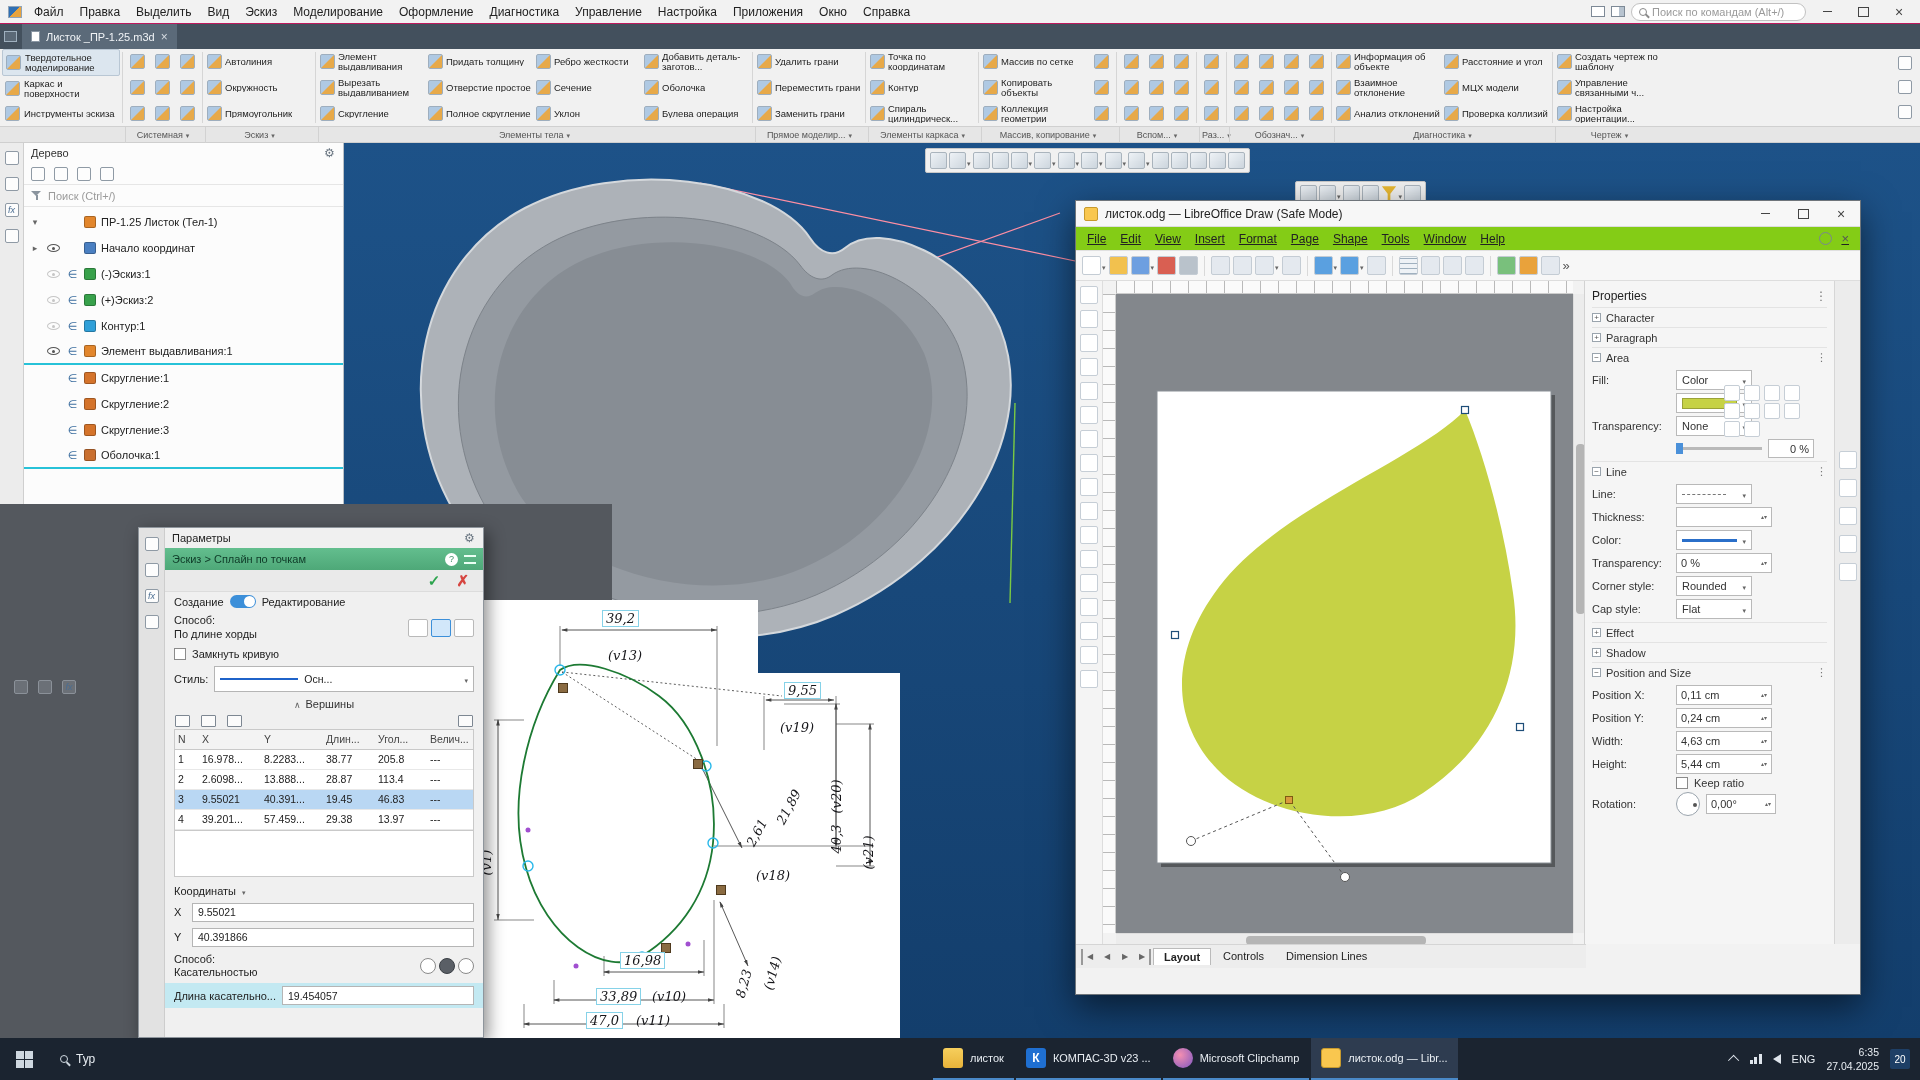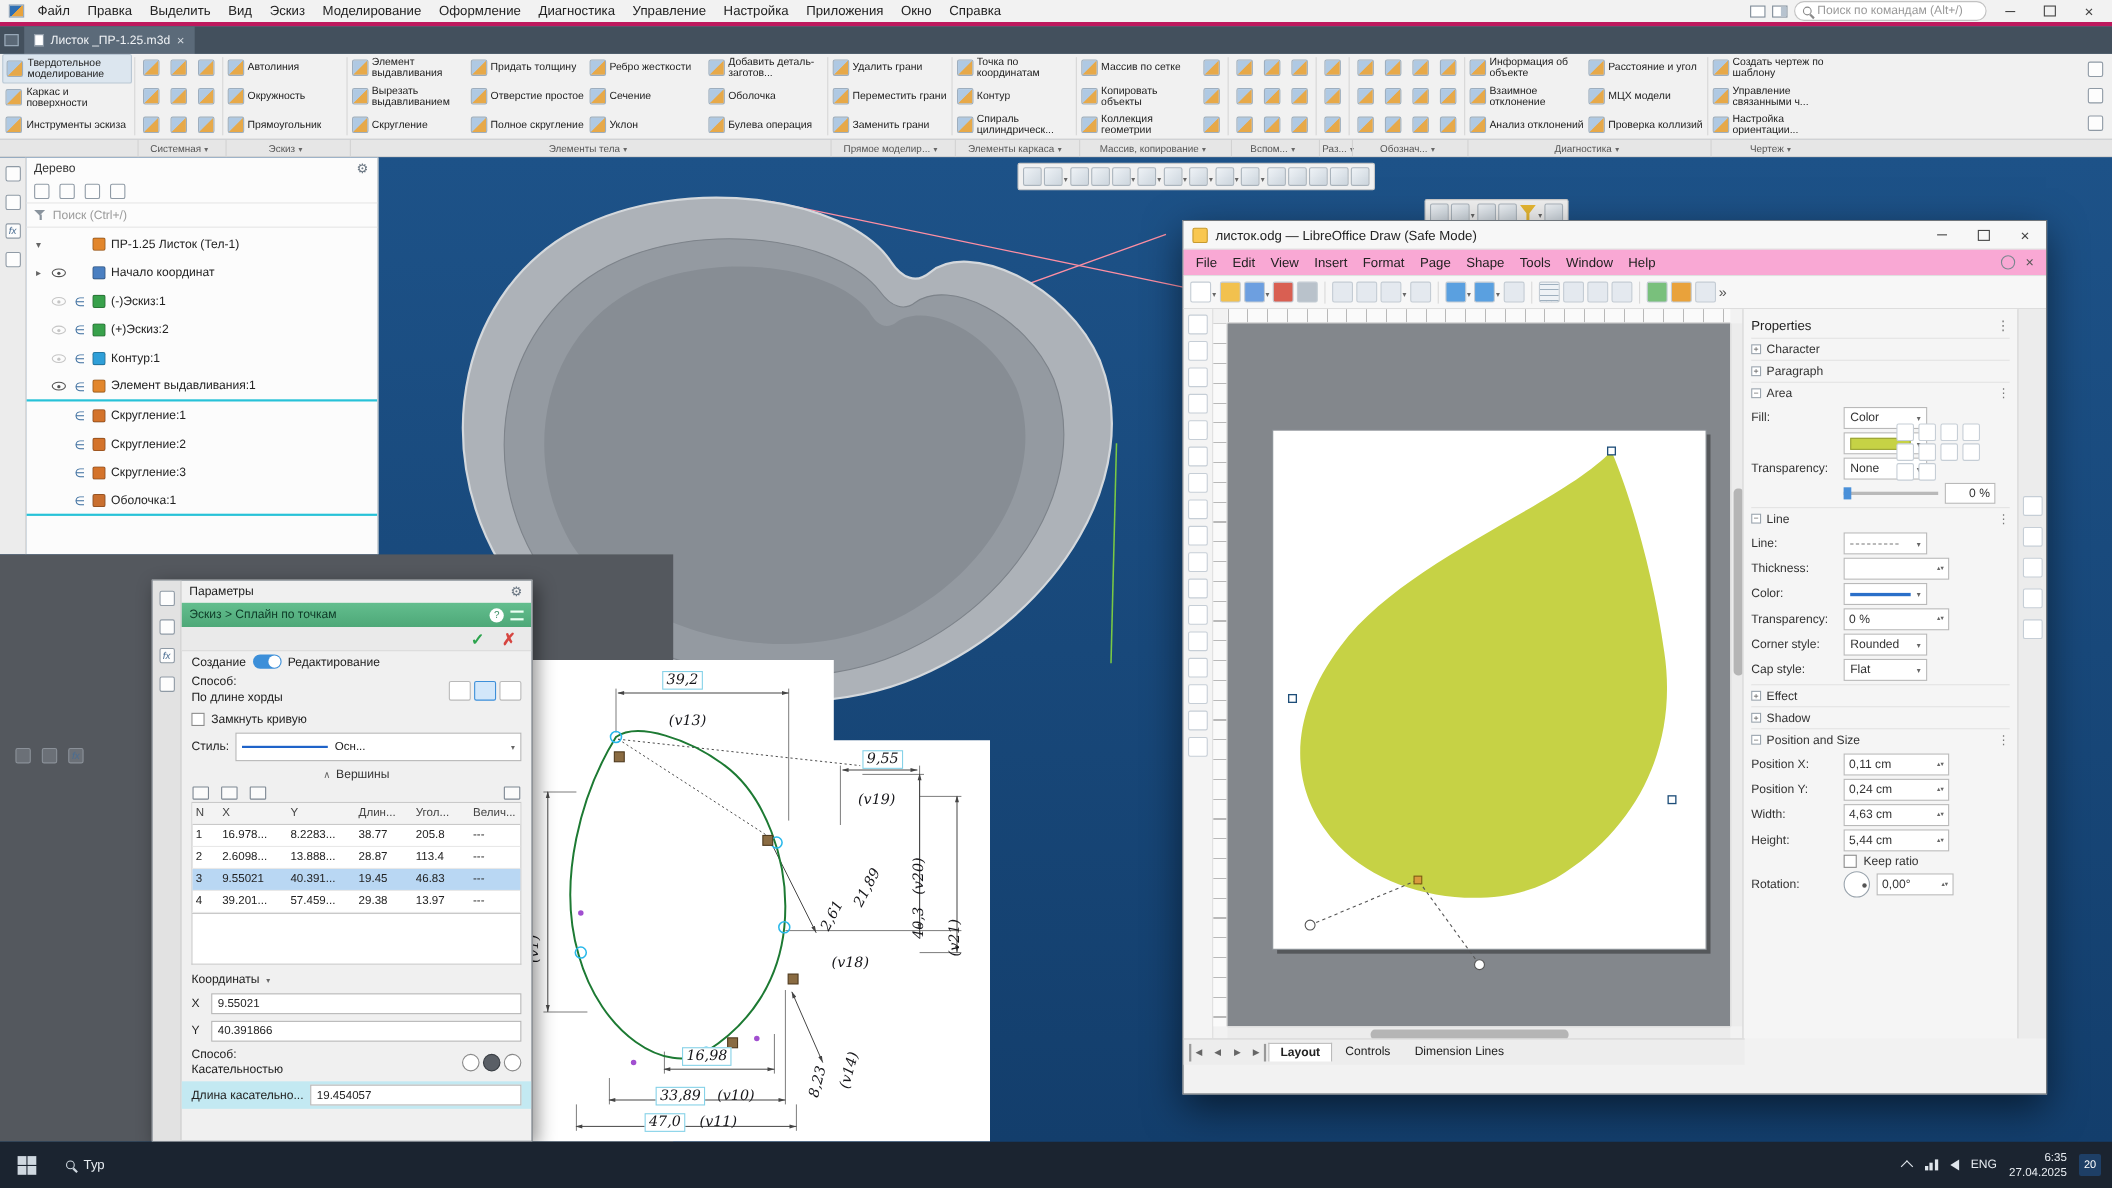--- a/index.html
+++ b/index.html
@@ -2,21 +2,21 @@
 <html><head>
 <meta charset="utf-8">
 <style>
   * { box-sizing: border-box; margin: 0; padding: 0; }
   html,body { width:1920px; height:1080px; overflow:hidden; background:#000; }
   body { font-family:"Liberation Sans", sans-serif; }
   #root { position:relative; width:1920px; height:1080px; background:#123a66; overflow:hidden; }
   .abs { position:absolute; }
 
   
-  .kmenubar { left:0; top:0; width:1920px; height:24px; background:#f2f2f2; border-bottom:4px solid #be185d;
+  .kmenubar { left:0; top:0; width:1920px; height:24px; background:#f2f2f2; border-bottom:1px solid #be185d;
               display:flex; align-items:center; font-size:12px; color:#222; padding:0 4px; }
   .kapp-ico { width:14px; height:12px; border:1px solid #8fa3b8; background:linear-gradient(135deg,#2f6fb4 50%,#e8a33d 50%); margin:0 4px; }
   .kmenu-item { padding:0 8px; line-height:24px; white-space:nowrap; }
   .kmenubar-right { margin-left:auto; display:flex; align-items:center; gap:6px; padding-right:2px; }
   .panel-ico { width:14px; height:11px; border:1px solid #7d8archive; border:1px solid #7d8996; background:#fff; }
   .panel-ico.b::after { content:""; display:block; width:5px; height:9px; background:#b7c3cf; margin-left:7px; }
   .ksearch { width:175px; height:18px; border:1px solid #c2c2c2; border-radius:9px; background:#fff;
              display:flex; align-items:center; padding:0 7px; color:#9a9a9a; font-size:11px; gap:5px; }
   .zico { width:8px; height:8px; border:1.5px solid #8a8a8a; border-radius:50%; position:relative; flex:none; }
   .zico::after { content:""; position:absolute; width:5px; height:1.5px; background:#8a8a8a; right:-4px; bottom:-2px; transform:rotate(45deg); }
@@ -144,22 +144,22 @@
   .hl { background:#c3e9f2; }
 
   
   .lo { left:1075px; top:200px; width:786px; height:795px; background:#f2f2f2; border:1px solid #6f757b;
         box-shadow:0 12px 34px rgba(0,0,0,.55); font-size:12px; color:#222; }
   .lo-title { position:absolute; left:0; top:0; width:100%; height:26px; background:#f7f7f7; border-bottom:1px solid #ddd;
               display:flex; align-items:center; padding-left:8px; gap:7px; }
   .lo-appico { width:14px; height:14px; border-radius:2px; background:#f9c74f; border:1px solid #c79a2d; flex:none; }
   .lo-winbtns { margin-left:auto; display:flex; height:26px; }
   .lo-wb { width:38px; display:flex; align-items:center; justify-content:center; }
-  .lo-menu { position:absolute; left:0; top:26px; width:100%; height:24px; background:#f9a8d4; border-bottom:1px solid #e0e0e0;
-             display:flex; align-items:center; padding:0 4px; }
+  .lo-menu { position:absolute; left:0; top:26px; width:100%; height:24px; background:#84cc16; border-bottom:1px solid #e0e0e0;
+             display:flex; align-items:center; padding:0 4px;text-decoration:underline; }
   .lo-mi { padding:0 7px; font-size:12px; }
   .lo-menu-right { margin-left:auto; display:flex; gap:9px; padding-right:7px; align-items:center; }
   .orb { width:13px; height:13px; border-radius:50%; border:1.5px solid #7a8folds; border:1.5px solid #7a868f; }
   .xsm::after { content:"×"; color:#555; font-size:13px; }
   .lo-toolbar { position:absolute; left:0; top:50px; width:100%; height:30px; background:#f7f7f7; border-bottom:1px solid #ddd;
                 display:flex; align-items:center; gap:3px; padding:0 6px; }
   .lico { width:19px; height:19px; border-radius:2px; border:1px solid #c4ccd4; background:#e4e9ef; flex:none; }
   .lico[data-name="new-icon"]{background:#fff}
   .lico[data-name="open-icon"]{background:#f2c14e}
   .lico[data-name="save-icon"]{background:#6d9fe0}
@@ -1388,20 +1388,38 @@
           <span></span>
           <span></span>
           <span></span>
           <span></span>
         </span>
     </div>
     <div class="tsearch" data-name="taskbar-search">
       <span class="zico" data-name="search-icon"></span>
       <span data-name="taskbar-search-text">Тур</span>
     </div>
+    <div class="tapps" id="tapps" data-name="taskbar-apps">
+        <div class="tapp" data-name="taskbar-app">
+          <span class="aico aico-folder" data-name="folder-icon"></span>
+          <span class="lbl" data-name="taskbar-app-label">листок</span>
+        </div>
+        <div class="tapp" data-name="taskbar-app">
+          <span class="aico aico-kompas" data-name="kompas-icon"></span>
+          <span class="lbl" data-name="taskbar-app-label">КОМПАС-3D v23 ...</span>
+        </div>
+        <div class="tapp" data-name="taskbar-app">
+          <span class="aico aico-clipchamp" data-name="clipchamp-icon"></span>
+          <span class="lbl" data-name="taskbar-app-label">Microsoft Clipchamp</span>
+        </div>
+        <div class="tapp active" data-name="taskbar-app">
+          <span class="aico aico-draw" data-name="draw-icon"></span>
+          <span class="lbl" data-name="taskbar-app-label">листок.odg — Libr...</span>
+        </div>
+      </div>
     <div class="tray" data-name="system-tray">
       <span class="chevup" data-name="tray-expand-icon"></span>
       <span class="netbars" data-name="network-icon">
           <span style="height:4px"></span>
           <span style="height:7px"></span>
           <span style="height:10px"></span>
         </span>
       <span class="vol" data-name="volume-icon"></span>
       <span data-name="input-language">ENG</span>
       <span class="dt" data-name="clock">

